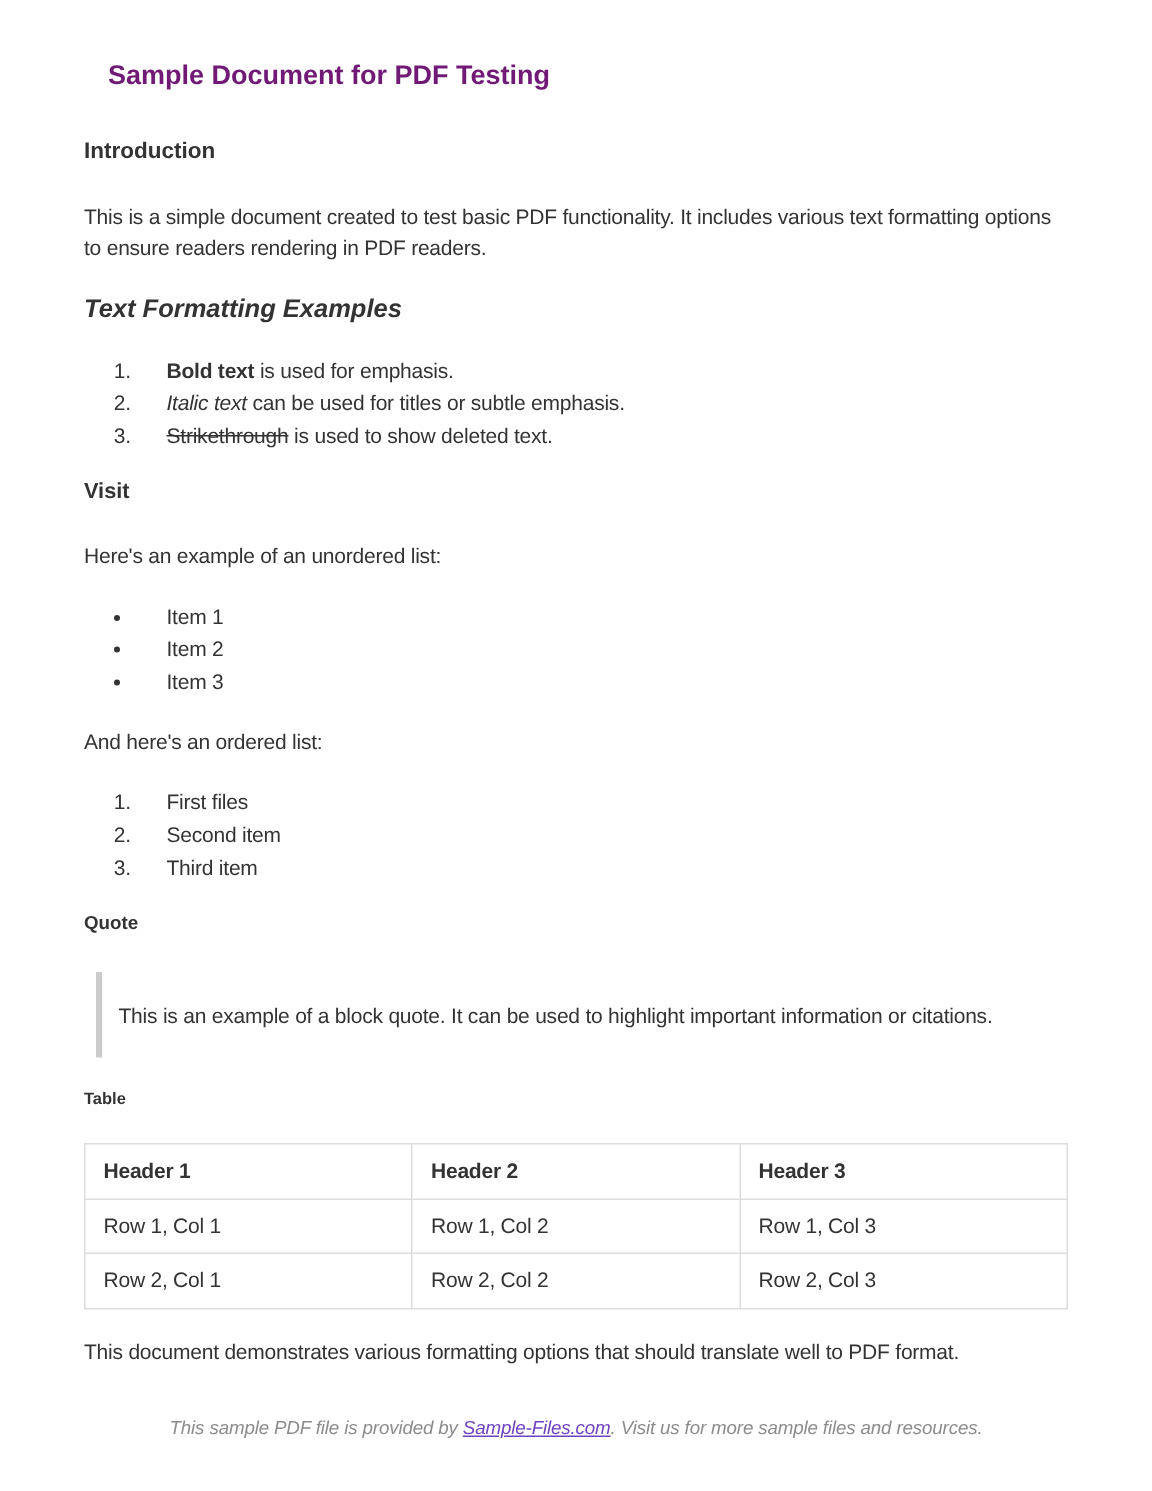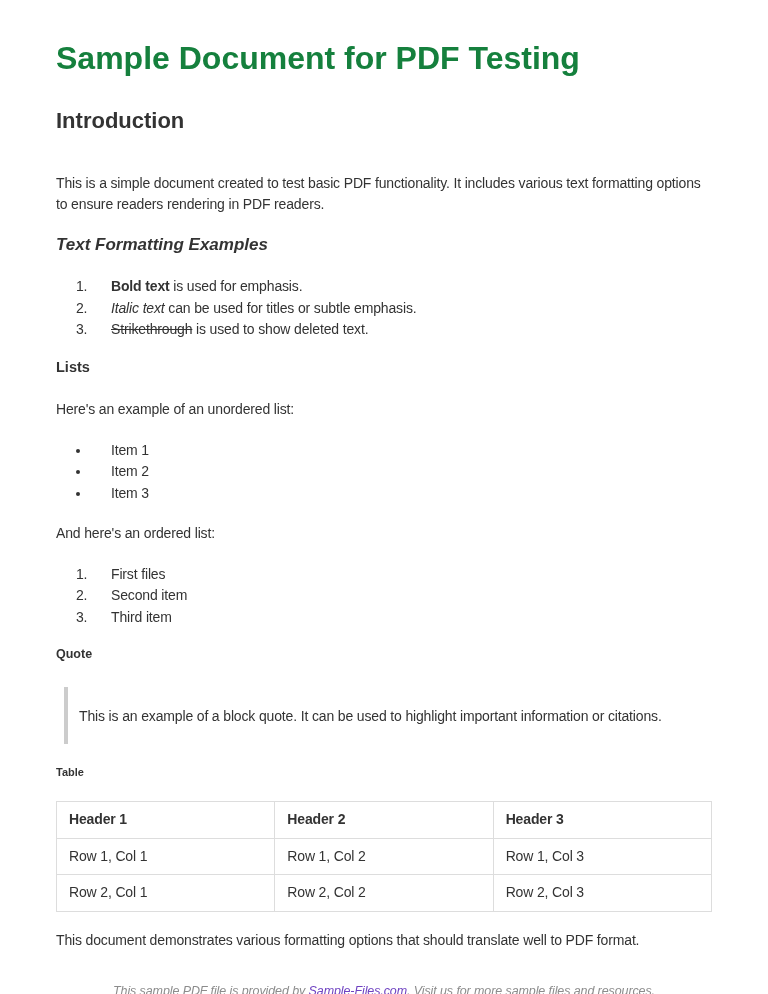--- a/index.html
+++ b/index.html
@@ -11,30 +11,30 @@
     color: #333333;
     font-family: "Liberation Sans", sans-serif;
     overflow: hidden;
   }
   .page {
     width: 768px;
     height: 994px;
     padding: 40px 56px 0 56px;
   }
   .h1 {
-    font-size: 32px;
+    font-size: 18px;
     font-weight: bold;
     line-height: 1.15;
-    margin: 0 0 31px 0;
-    color: #15803d;
+    margin: 0 0 31px 16px;
+    color: #701a75;
   }
   .h2 {
-    font-size: 22px;
+    font-size: 15px;
     font-weight: bold;
-    margin: 0 0 39px 0;
+    margin: 0 0 25px 0;
   }
   .h3 {
     font-size: 17px;
     font-weight: bold;
     margin: 0 0 21px 0;
     font-style: italic;
   }
   .h4 {
     font-size: 14.5px;
     font-weight: bold;
@@ -117,21 +117,21 @@
   <p>This is a simple document created to test basic PDF functionality. It includes various text formatting options to ensure readers rendering in PDF readers.</p>
 
   <h3 class="h3">Text Formatting Examples</h3>
 
   <ol>
     <li><span class="bold-inline">Bold text</span><span> is used for emphasis.</span></li>
     <li><span class="italic-inline">Italic text</span><span> can be used for titles or subtle emphasis.</span></li>
     <li><span class="strike-inline">Strikethrough</span><span> is used to show deleted text.</span></li>
   </ol>
 
-  <h4 class="h4">Lists</h4>
+  <h4 class="h4">Visit</h4>
 
   <p>Here's an example of an unordered list:</p>
 
   <ul>
     <li>Item 1</li>
     <li>Item 2</li>
     <li>Item 3</li>
   </ul>
 
   <p>And here's an ordered list:</p>

